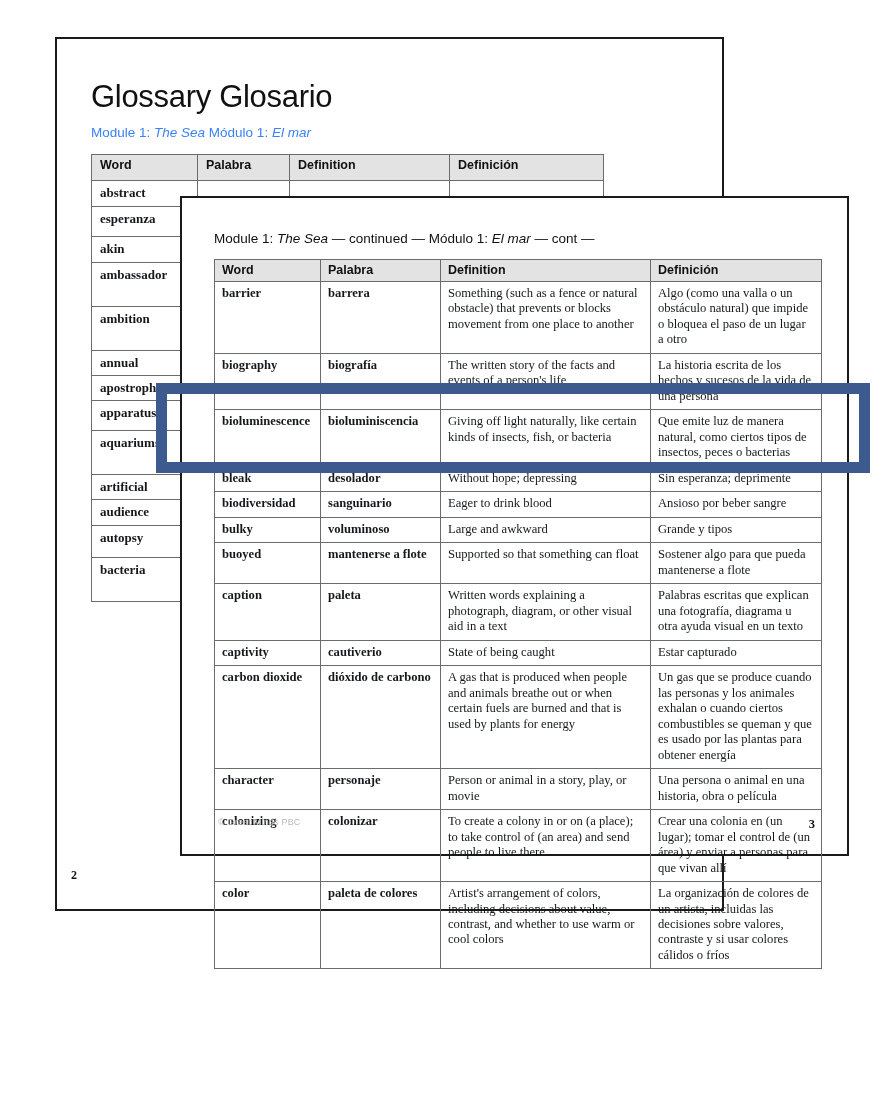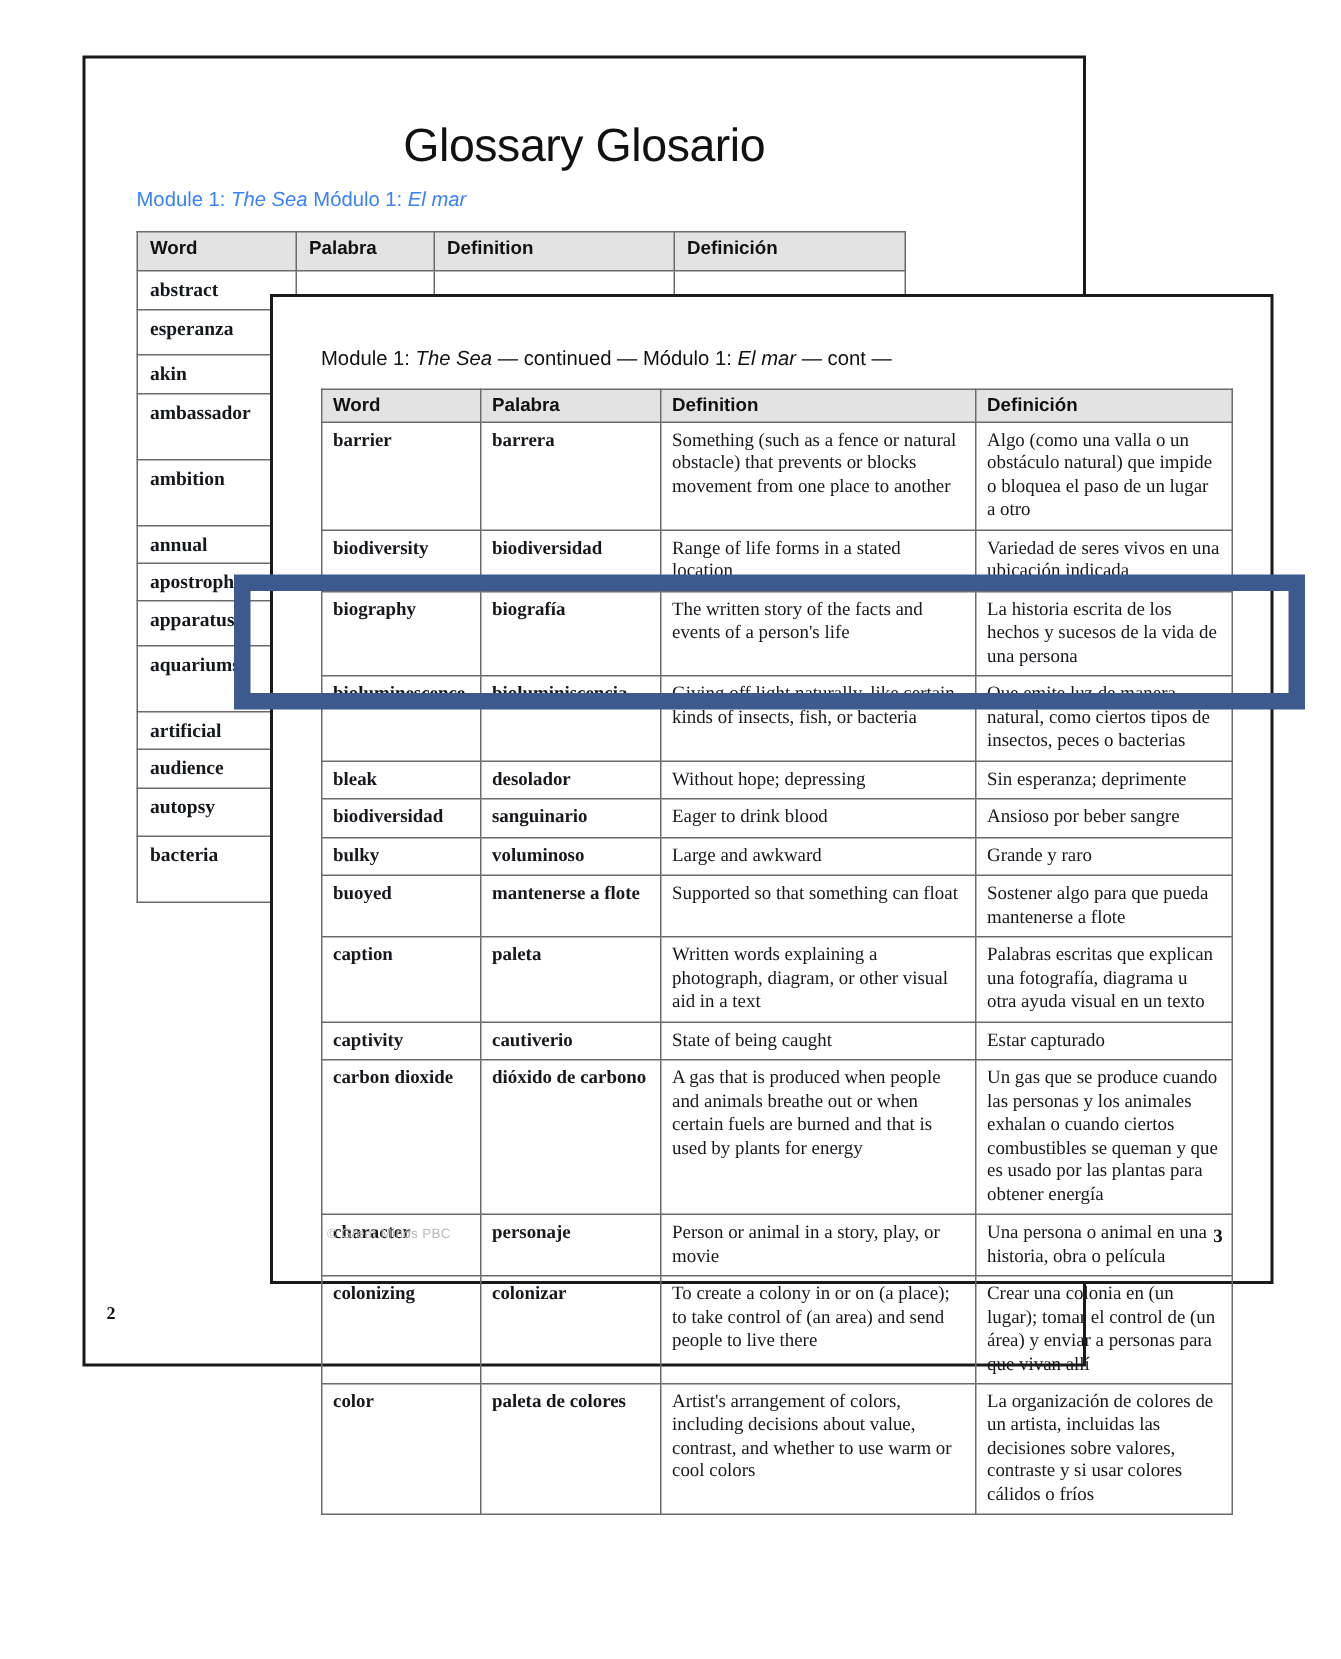--- a/index.html
+++ b/index.html
@@ -51,21 +51,20 @@
   }
 
   .doc-title {
     font-family: "Liberation Sans", sans-serif;
     font-size: 31px;
     font-weight: 400;
     letter-spacing: -0.3px;
     color: #111111;
     margin: 12px 0 0 0;
     line-height: 1.05;
-    text-align: center;
   }
 
   .doc-grade {
     font-family: "Liberation Sans", sans-serif;
     font-size: 13px;
     font-weight: bold;
     color: #111111;
     margin: 11px 0 0 0;
   }
 
@@ -347,26 +346,20 @@
         </tr>
       </thead>
       <tbody id="front-body">
           <tr>
             <td class="w">barrier</td>
             <td class="p">barrera</td>
             <td class="d">Something (such as a fence or natural obstacle) that prevents or blocks movement from one place to another</td>
             <td class="d">Algo (como una valla o un obstáculo natural) que impide o bloquea el paso de un lugar a otro</td>
           </tr>
           <tr>
-            <td class="w">biodiversity</td>
-            <td class="p">biodiversidad</td>
-            <td class="d">Range of life forms in a stated location</td>
-            <td class="d">Variedad de seres vivos en una ubicación indicada</td>
-          </tr>
-          <tr>
             <td class="w">biography</td>
             <td class="p">biografía</td>
             <td class="d">The written story of the facts and events of a person's life</td>
             <td class="d">La historia escrita de los hechos y sucesos de la vida de una persona</td>
           </tr>
           <tr>
             <td class="w">bioluminescence</td>
             <td class="p">bioluminiscencia</td>
             <td class="d">Giving off light naturally, like certain kinds of insects, fish, or bacteria</td>
             <td class="d">Que emite luz de manera natural, como ciertos tipos de insectos, peces o bacterias</td>
@@ -380,21 +373,21 @@
           <tr>
             <td class="w">biodiversidad</td>
             <td class="p">sanguinario</td>
             <td class="d">Eager to drink blood</td>
             <td class="d">Ansioso por beber sangre</td>
           </tr>
           <tr>
             <td class="w">bulky</td>
             <td class="p">voluminoso</td>
             <td class="d">Large and awkward</td>
-            <td class="d">Grande y raro</td>
+            <td class="d">Grande y tipos</td>
           </tr>
           <tr>
             <td class="w">buoyed</td>
             <td class="p">mantenerse a flote</td>
             <td class="d">Supported so that something can float</td>
             <td class="d">Sostener algo para que pueda mantenerse a flote</td>
           </tr>
           <tr>
             <td class="w">caption</td>
             <td class="p">paleta</td>

